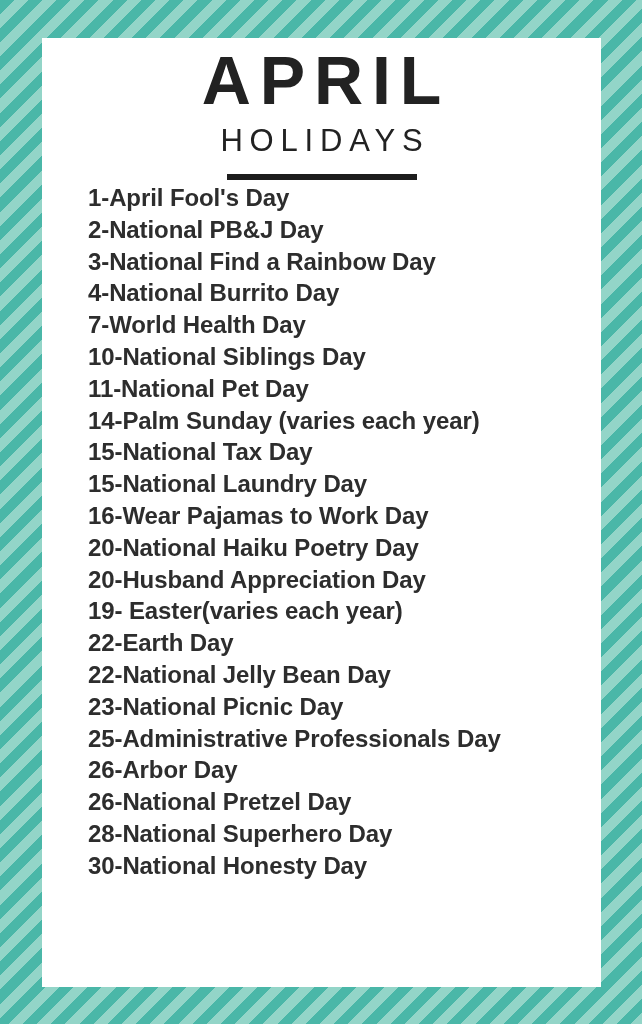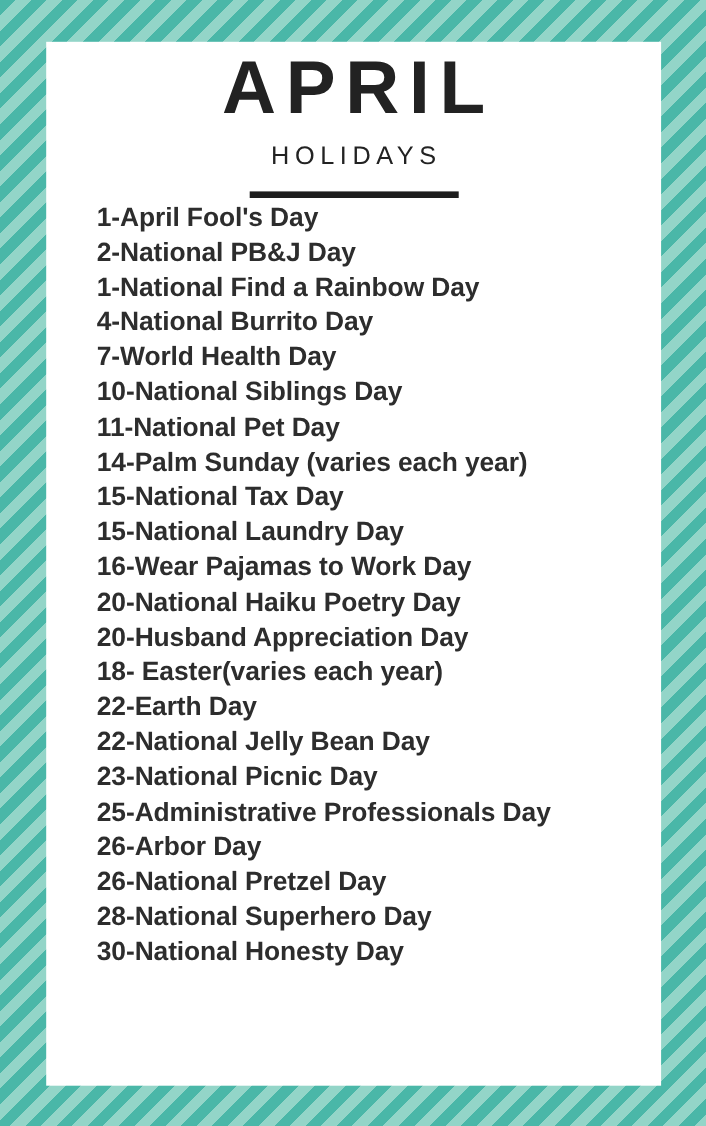--- a/index.html
+++ b/index.html
@@ -36,21 +36,21 @@
     margin-top:6px;
     font-size:68px;
     line-height:72px;
     font-weight:800;
     letter-spacing:0.13em;
     padding-left:0.13em; 
     color:var(--title);
   }
   .poster-subtitle{
     margin-top:8px;
-    font-size:23px;
+    font-size:31px;
     line-height:34px;
     font-weight:500;
     letter-spacing:0.22em;
     padding-left:0.22em;
     color:var(--title);
   }
   .divider{
     width:190px;height:6px;
     background:#1d1d1d;
     margin:16px auto 0;
@@ -84,32 +84,32 @@
   <div class="card">
     <header class="poster-header">
       <h1 class="poster-title">APRIL</h1>
       <h2 class="poster-subtitle">HOLIDAYS</h2>
       <div class="divider"></div>
     </header>
 
     <ul class="holiday-list" id="holiday-list">
         <li class="holiday-item">1-April Fool's Day</li>
         <li class="holiday-item">2-National PB&amp;J Day</li>
-        <li class="holiday-item">1-National Find a Rainbow Day</li>
+        <li class="holiday-item">3-National Find a Rainbow Day</li>
         <li class="holiday-item">4-National Burrito Day</li>
         <li class="holiday-item">7-World Health Day</li>
         <li class="holiday-item">10-National Siblings Day</li>
         <li class="holiday-item">11-National Pet Day</li>
         <li class="holiday-item">14-Palm Sunday (varies each year)</li>
         <li class="holiday-item">15-National Tax Day</li>
         <li class="holiday-item">15-National Laundry Day</li>
         <li class="holiday-item">16-Wear Pajamas to Work Day</li>
         <li class="holiday-item">20-National Haiku Poetry Day</li>
         <li class="holiday-item">20-Husband Appreciation Day</li>
-        <li class="holiday-item">18- Easter(varies each year)</li>
+        <li class="holiday-item">19- Easter(varies each year)</li>
         <li class="holiday-item">22-Earth Day</li>
         <li class="holiday-item">22-National Jelly Bean Day</li>
         <li class="holiday-item">23-National Picnic Day</li>
         <li class="holiday-item">25-Administrative Professionals Day</li>
         <li class="holiday-item">26-Arbor Day</li>
         <li class="holiday-item">26-National Pretzel Day</li>
         <li class="holiday-item">28-National Superhero Day</li>
         <li class="holiday-item">30-National Honesty Day</li>
       </ul>
 

